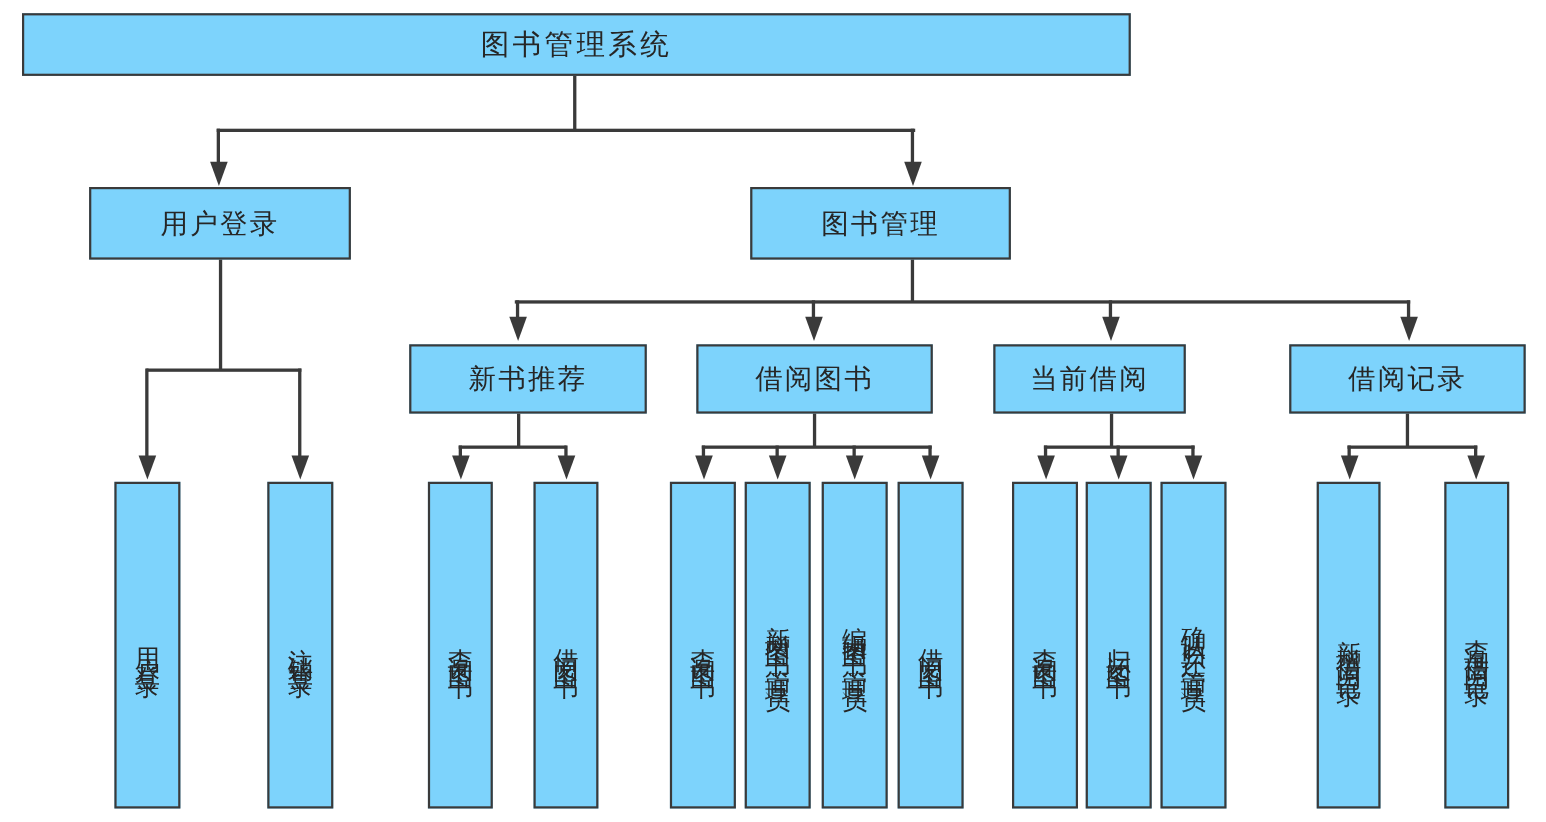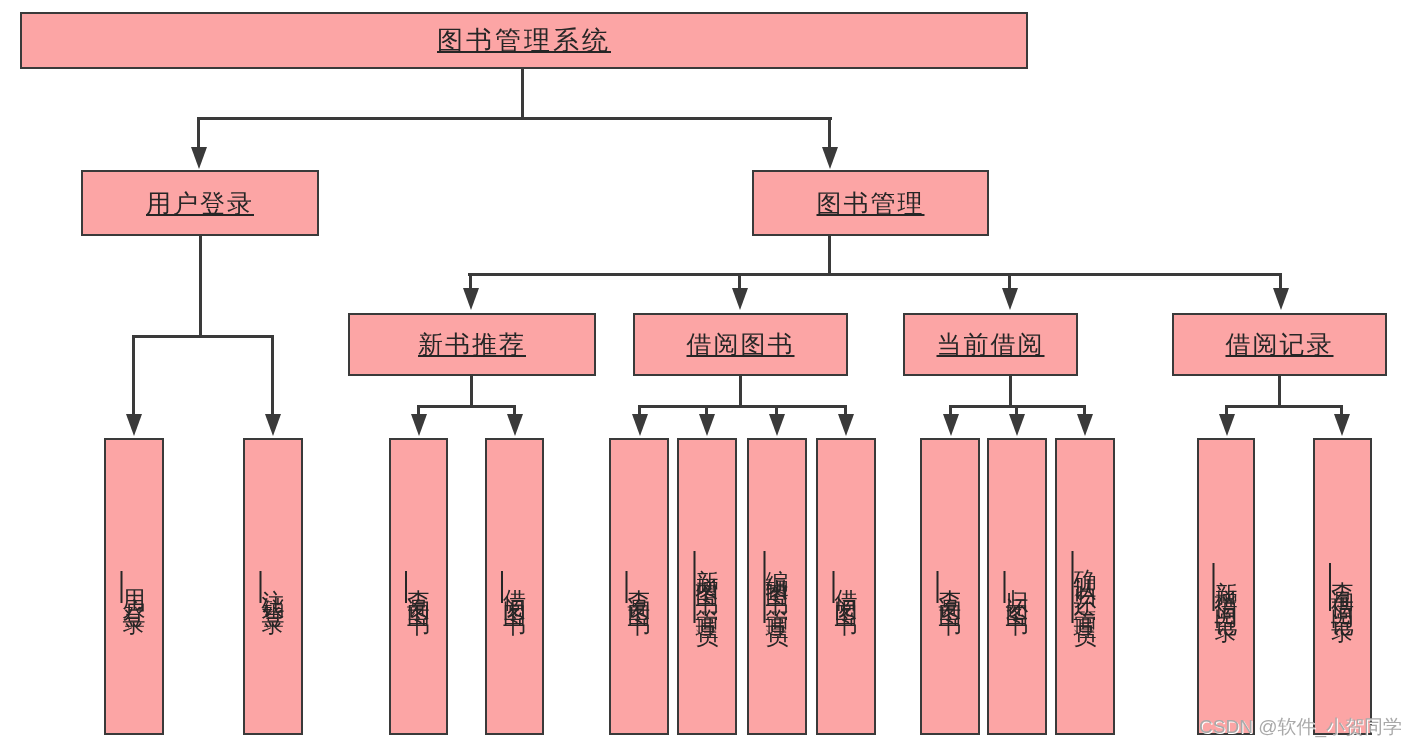--- a/index.html
+++ b/index.html
@@ -12,25 +12,24 @@
   #canvas{
     position:relative;
     width:1405px;height:747px;
     background:#ffffff;
     overflow:hidden;
   }
   .node{
     position:absolute;
     box-sizing:border-box;
     border:2.5px solid var(--line);
-    background:#fca5a5;
+    background:#7dd3fc;
     color:var(--text);
     display:flex;align-items:center;justify-content:center;
     text-align:center;
-    text-decoration:underline;
   }
   .node.h1{font-size:26px;letter-spacing:3px;}
   .node.h2{font-size:25px;letter-spacing:2px;}
   .node.leaf{
     font-size:23px;
     writing-mode:vertical-rl;
     text-orientation:mixed;
     letter-spacing:8px;
     line-height:1;
     padding:6px 0;
@@ -60,41 +59,41 @@
   <div class="node h1" style="left:20px;top:12px;width:1008px;height:57px;">图书管理系统</div>
 
   <div class="lv" style="left:521px;top:69px;height:50px;"></div>
   <div class="lh" style="left:197px;top:117px;width:635px;"></div>
   <div class="lv" style="left:197px;top:117px;height:33px;"></div>
   <div class="arrow" style="left:190.5px;top:147px;"></div>
   <div class="lv" style="left:828px;top:117px;height:33px;"></div>
   <div class="arrow" style="left:821.5px;top:147px;"></div>
 
   <div class="node h2" style="left:81px;top:170px;width:238px;height:66px;">用户登录</div>
-  <div class="node h2" style="left:752px;top:170px;width:237px;height:66px;">图书管理</div>
+  <div class="node h2" style="left:682px;top:170px;width:237px;height:66px;">图书管理</div>
 
   <div class="lv" style="left:199px;top:236px;height:101px;"></div>
   <div class="lh" style="left:133px;top:335px;width:141px;"></div>
   <div class="lv" style="left:132px;top:335px;height:80px;"></div>
   <div class="arrow" style="left:125.5px;top:414px;"></div>
   <div class="lv" style="left:271px;top:335px;height:80px;"></div>
   <div class="arrow" style="left:264.5px;top:414px;"></div>
 
   <div class="lv" style="left:828px;top:236px;height:39px;"></div>
   <div class="lh" style="left:468px;top:273px;width:814px;"></div>
   <div class="lv" style="left:469px;top:273px;height:17px;"></div>
   <div class="arrow" style="left:462.5px;top:288px;"></div>
   <div class="lv" style="left:738px;top:273px;height:17px;"></div>
   <div class="arrow" style="left:731.5px;top:288px;"></div>
   <div class="lv" style="left:1008px;top:273px;height:17px;"></div>
   <div class="arrow" style="left:1001.5px;top:288px;"></div>
   <div class="lv" style="left:1279px;top:273px;height:17px;"></div>
   <div class="arrow" style="left:1272.5px;top:288px;"></div>
 
-  <div class="node h2" style="left:348px;top:313px;width:248px;height:63px;">新书推荐</div>
+  <div class="node h2" style="left:372px;top:313px;width:216px;height:63px;">新书推荐</div>
   <div class="node h2" style="left:633px;top:313px;width:215px;height:63px;">借阅图书</div>
   <div class="node h2" style="left:903px;top:313px;width:175px;height:63px;">当前借阅</div>
   <div class="node h2" style="left:1172px;top:313px;width:215px;height:63px;">借阅记录</div>
 
   <div class="lv" style="left:469.5px;top:376px;height:31px;"></div>
   <div class="lh" style="left:417px;top:405px;width:98px;"></div>
   <div class="lv" style="left:417px;top:405px;height:12px;"></div>
   <div class="arrow" style="left:410.5px;top:414px;"></div>
   <div class="lv" style="left:513px;top:405px;height:12px;"></div>
   <div class="arrow" style="left:506.5px;top:414px;"></div>
@@ -137,15 +136,14 @@
   <div class="node leaf" style="left:747px;top:438px;width:60px;height:297px;">编辑图书（管理员）</div>
   <div class="node leaf" style="left:816px;top:438px;width:60px;height:297px;">借阅图书</div>
 
   <div class="node leaf" style="left:920px;top:438px;width:60px;height:297px;">查询图书</div>
   <div class="node leaf" style="left:987px;top:438px;width:60px;height:297px;">归还图书</div>
   <div class="node leaf" style="left:1055px;top:438px;width:60px;height:297px;">确认归还（管理员）</div>
 
   <div class="node leaf" style="left:1197px;top:438px;width:58px;height:297px;">新增借阅记录</div>
   <div class="node leaf" style="left:1313px;top:438px;width:59px;height:297px;">查询借阅记录</div>
 
-  <div id="watermark">CSDN @软件_小贺同学</div>
 
 </div>
 
 </body></html>

